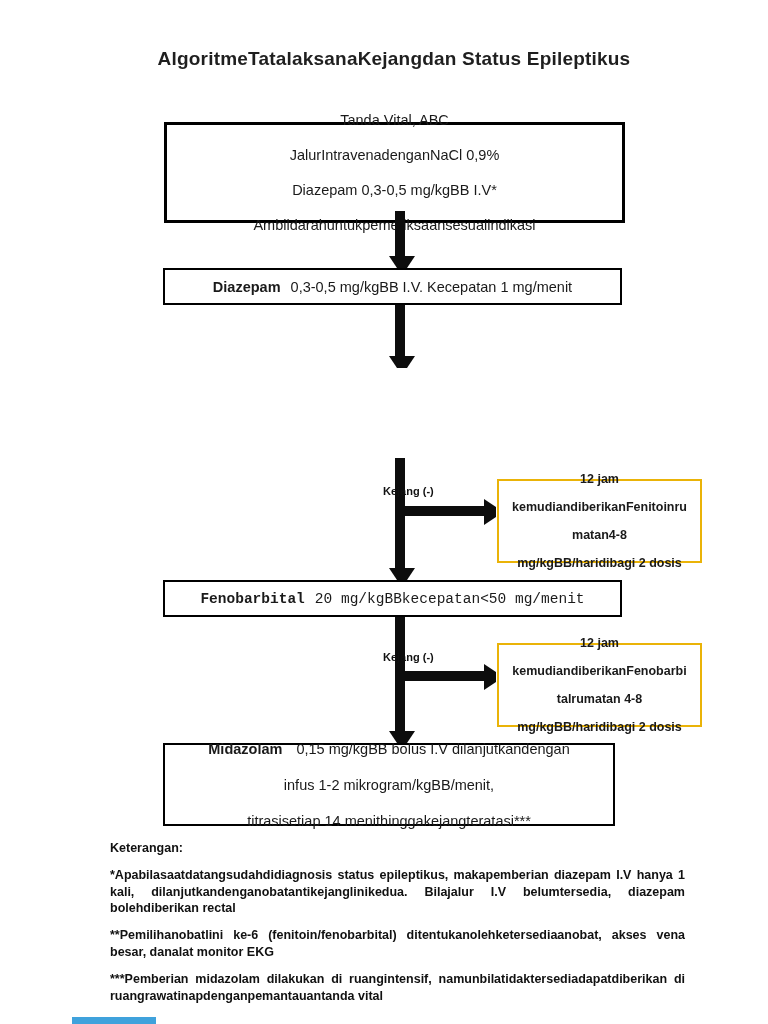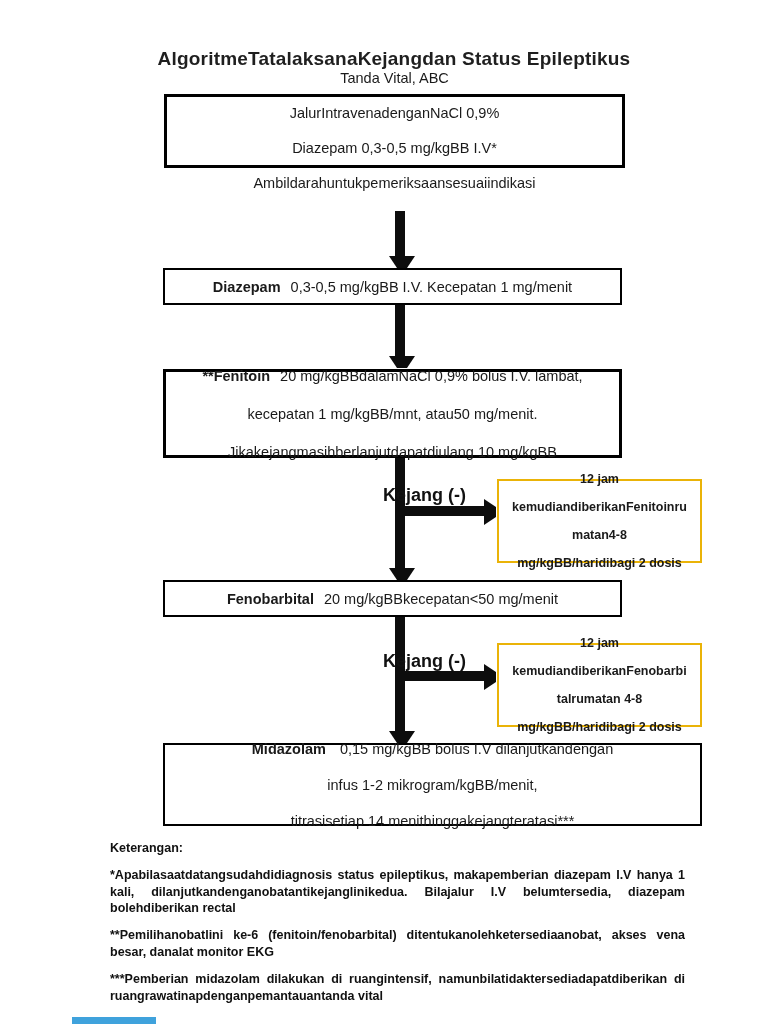--- a/index.html
+++ b/index.html
@@ -33,93 +33,88 @@
     position:absolute; width:0; height:0; left:379px;
     border-left:8px solid transparent; border-right:8px solid transparent;
     border-top:12px solid #0d0d0d;
   }
   .head-right {
     position:absolute; width:0; height:0;
     border-top:8px solid transparent; border-bottom:8px solid transparent;
     border-left:12px solid #0d0d0d;
   }
   .branch-label {
-    position:absolute; font-size:18px; font-weight:700; color:#111;
+    position:absolute; font-size:11px; font-weight:700; color:#111;
     white-space:nowrap;
   }
   .notes {
     position:absolute; left:90px; top:820px; width:595px;
     font-size:12.5px; font-weight:700; line-height:16.8px; color:#111;
   }
   .notes p { text-align:justify; text-align-last:left; }
   .accent-bar { position:absolute; }
 </style>
 </head>
 <body>
 
 <div class="page">
 
   <div class="title">AlgoritmeTatalaksanaKejangdan Status Epileptikus</div>
 
-  <div class="fbox thick" style="left:154px; top:84px; width:461px; height:74px; line-height:25px;">
+  <div class="fbox thick" style="left:154px; top:112px; width:461px; height:101px; line-height:25px;">
     <span class="ln">Tanda Vital, ABC</span>
     <span class="ln">JalurIntravenadenganNaCl 0,9%</span>
     <span class="ln">Diazepam 0,3-0,5 mg/kgBB I.V*</span>
     <span class="ln">Ambildarahuntukpemeriksaansesuaiindikasi</span>
   </div>
 
   <div class="vline" style="top:201px; height:47px;"></div>
   <div class="head-down" style="top:246px;"></div>
 
   <div class="fbox" style="left:153px; top:258px; width:459px; height:37px;">
     <span class="ln"><span class="b">Diazepam</span><span>0,3-0,5 mg/kgBB I.V. Kecepatan 1 mg/menit</span></span>
   </div>
 
   <div class="vline" style="top:295px; height:53px;"></div>
   <div class="head-down" style="top:346px;"></div>
 
-  <div class="fbox thick" style="left:153px; top:359px; width:459px; height:89px; line-height:28px;">
-    <span class="ln"><span class="b">**Fenitoin</span><span>20 mg/kgBBdalamNaCl 0,9% bolus I.V. lambat,</span></span>
-    <span class="ln">kecepatan 1 mg/kgBB/mnt, atau50 mg/menit.</span>
-    <span class="ln">Jikakejangmasihberlanjutdapatdiulang 10 mg/kgBB</span>
-  </div>
 
   <div class="vline" style="top:448px; height:111px;"></div>
   <div class="head-down" style="top:558px;"></div>
 
   <div class="branch-label" style="left:368px; top:470px;">Kejang (-)</div>
   <div class="hline" style="left:386px; top:496px; width:90px;"></div>
   <div class="head-right" style="left:474px; top:489px;"></div>
 
   <div class="sbox" style="left:487px; top:469px; width:205px; height:84px;">
     <span class="ln">12 jam</span>
     <span class="ln">kemudiandiberikanFenitoinru</span>
     <span class="ln">matan4-8</span>
     <span class="ln">mg/kgBB/haridibagi 2 dosis</span>
   </div>
 
-  <div class="fbox" style="left:153px; top:570px; width:459px; height:37px;">
+  <div class="fbox" style="left:153px; top:570px; width:459px; height:37px;font-family:Liberation Mono, monospace;">
     <span class="ln"><span class="b">Fenobarbital</span><span>20 mg/kgBBkecepatan&lt;50 mg/menit</span></span>
   </div>
 
   <div class="vline" style="top:607px; height:115px;"></div>
   <div class="head-down" style="top:721px;"></div>
 
   <div class="branch-label" style="left:368px; top:636px;">Kejang (-)</div>
   <div class="hline" style="left:386px; top:661px; width:90px;"></div>
   <div class="head-right" style="left:474px; top:654px;"></div>
 
   <div class="sbox" style="left:487px; top:633px; width:205px; height:84px;">
     <span class="ln">12 jam</span>
     <span class="ln">kemudiandiberikanFenobarbi</span>
     <span class="ln">talrumatan 4-8</span>
     <span class="ln">mg/kgBB/haridibagi 2 dosis</span>
   </div>
 
-  <div class="fbox" style="left:153px; top:733px; width:539px; height:83px; line-height:26px;">
+  <div class="fbox" style="left:153px; top:733px; width:452px; height:83px; line-height:26px;">
     <span class="ln"><span class="b">Midazolam</span><span> 0,15 mg/kgBB bolus I.V dilanjutkandengan</span></span>
     <span class="ln">infus 1-2 mikrogram/kgBB/menit,</span>
     <span class="ln">titrasisetiap 14 menithinggakejangteratasi***</span>
   </div>
 
   <div class="notes">
     <p>Keterangan:</p>
     <p>*Apabilasaatdatangsudahdidiagnosis status epileptikus, makapemberian diazepam I.V hanya 1 kali, dilanjutkandenganobatantikejanglinikedua. Bilajalur I.V belumtersedia, diazepam bolehdiberikan rectal</p>
     <p>**Pemilihanobatlini ke-6 (fenitoin/fenobarbital) ditentukanolehketersediaanobat, akses vena besar, danalat monitor EKG</p>
     <p>***Pemberian midazolam dilakukan di ruangintensif, namunbilatidaktersediadapatdiberikan di ruangrawatinapdenganpemantauantanda vital</p>

